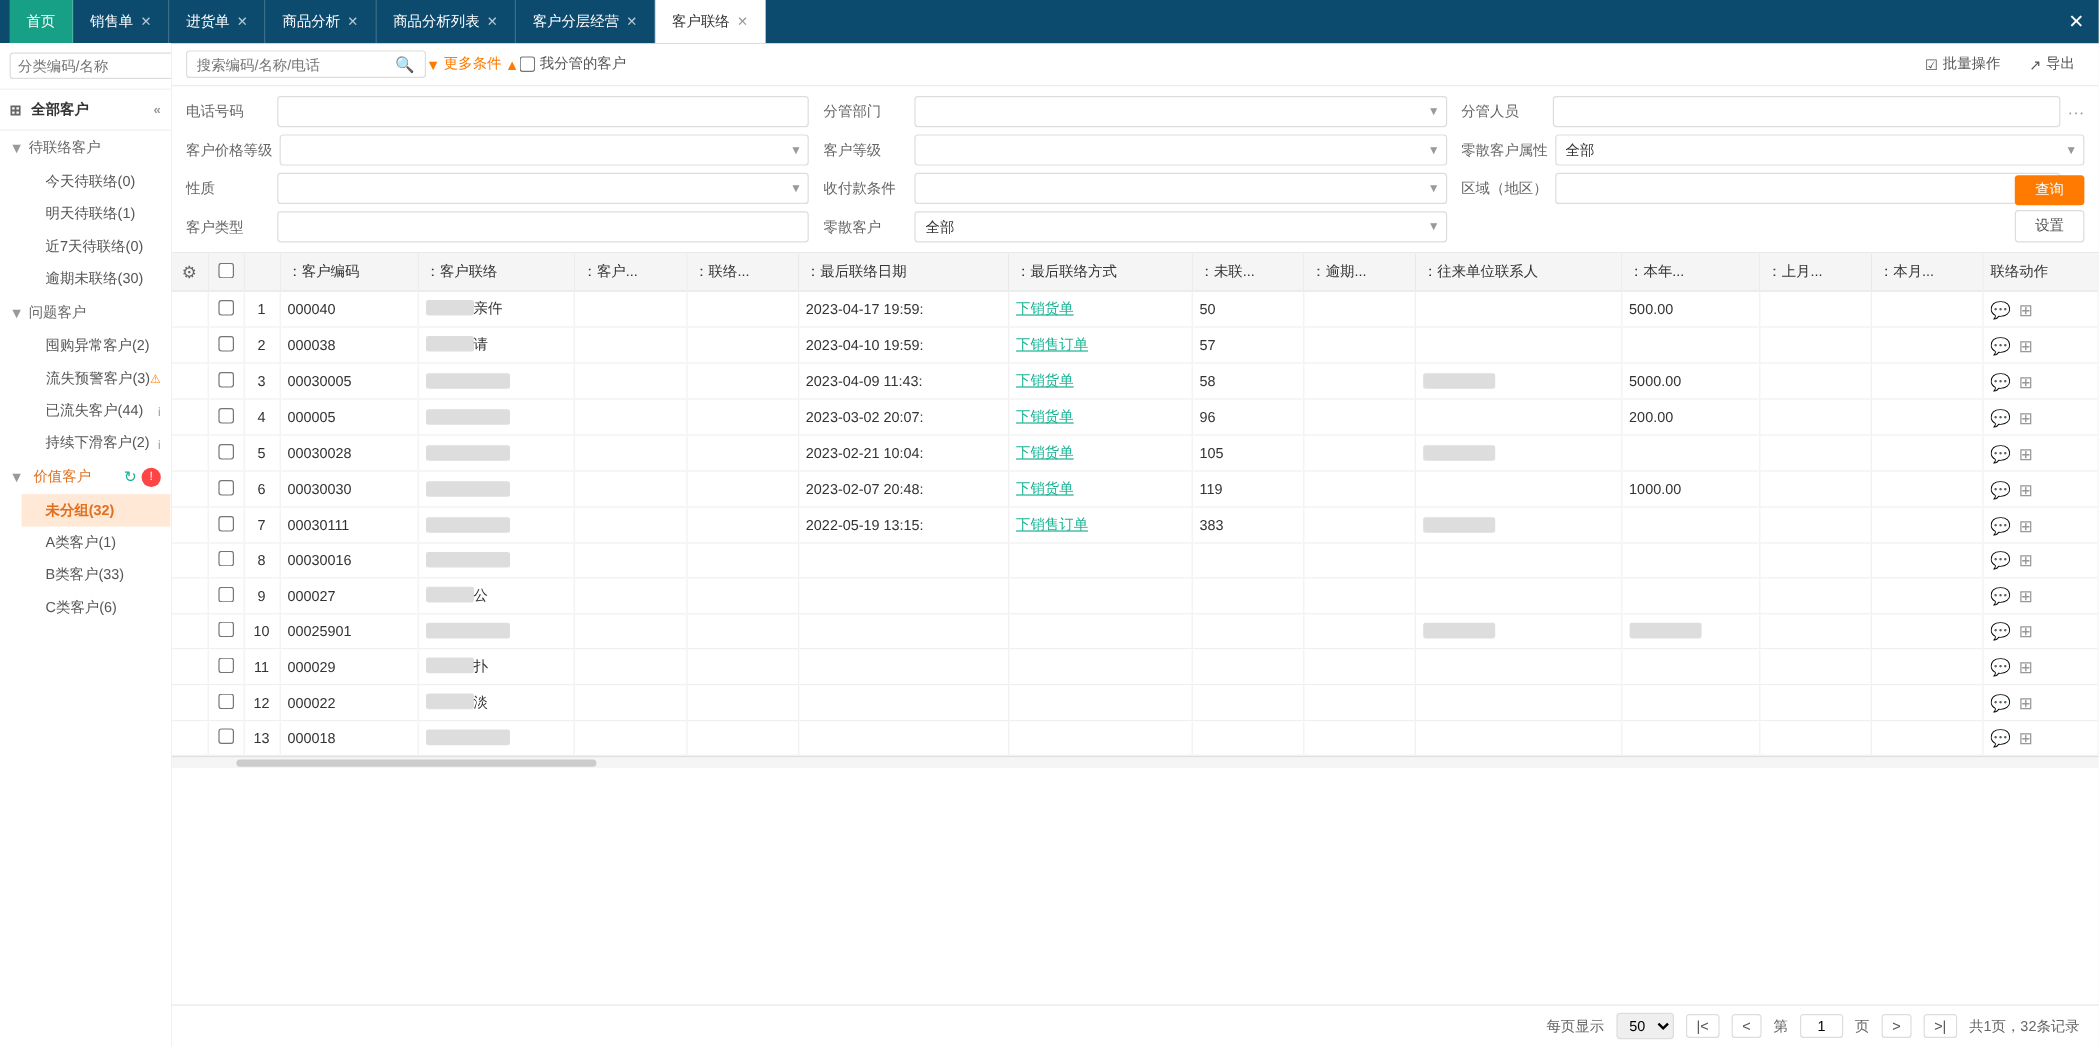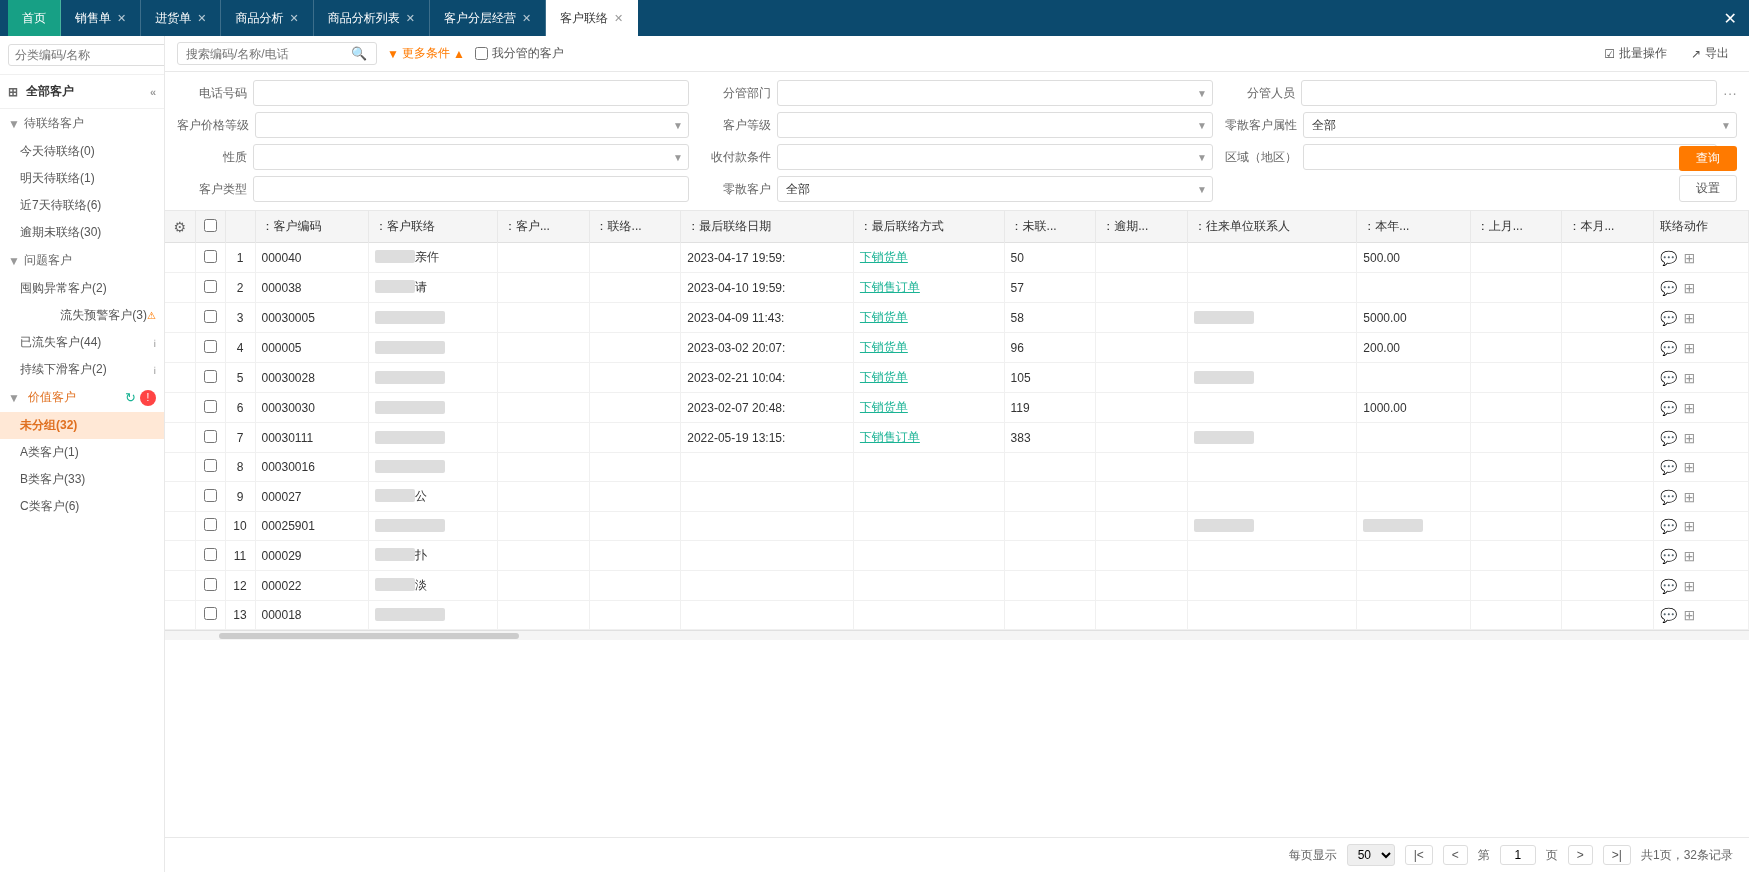--- a/index.html
+++ b/index.html
@@ -45,21 +45,21 @@
     }
 
     
     .main-layout {
       display: flex;
       height: calc(872px - 36px);
     }
 
     
     .sidebar {
-      width: 165px;
+      width: 143px;
       background: #fff;
       border-right: 1px solid #e8e8e8;
       display: flex;
       flex-direction: column;
       overflow-y: auto;
       flex-shrink: 0;
     }
     .sidebar-search {
       display: flex;
       align-items: center;
@@ -94,40 +94,40 @@
       color: #666;
       font-size: 12px;
       cursor: pointer;
     }
     .sidebar-group-label .arrow { margin-right: 4px; color: #999; }
     .sidebar-item {
       padding: 5px 8px 5px 20px;
       color: #555;
       cursor: pointer;
       font-size: 12px;
+      margin-left: 18px;
     }
     .sidebar-item.active { background: #ffe8d6; color: #e07020; font-weight: bold; }
     .sidebar-group-label.active-group { color: #e07020; }
 
     
     .content-area {
       flex: 1;
       display: flex;
       flex-direction: column;
       overflow: hidden;
     }
 
     
     .filter-bar {
       background: #fff;
       padding: 6px 12px;
       border-bottom: 1px solid #e8e8e8;
       display: flex;
       align-items: center;
-      gap: 10px;
     }
     .filter-search-input {
       display: flex;
       align-items: center;
       border: 1px solid #ddd;
       border-radius: 3px;
       padding: 3px 8px;
       width: 200px;
       background: #fff;
     }
@@ -184,21 +184,20 @@
     }
     .filter-row {
       display: flex;
       align-items: center;
       gap: 6px;
     }
     .filter-label {
       color: #666;
       white-space: nowrap;
       min-width: 70px;
-      text-align: right;
       font-size: 12px;
     }
     .filter-input {
       flex: 1;
       border: 1px solid #ddd;
       border-radius: 3px;
       padding: 3px 8px;
       font-size: 12px;
       color: #333;
       outline: none;
@@ -415,21 +414,21 @@
       </div>
       <span class="collapse-icon">«</span>
     </div>
 
     <div class="sidebar-group-label">
       <span class="arrow">▼</span>
       <span>待联络客户</span>
     </div>
     <div class="sidebar-item">今天待联络(0)</div>
     <div class="sidebar-item">明天待联络(1)</div>
-    <div class="sidebar-item">近7天待联络(6)</div>
+    <div class="sidebar-item">近7天待联络(0)</div>
     <div class="sidebar-item">逾期未联络(30)</div>
 
     <div class="sidebar-group-label">
       <span class="arrow">▼</span>
       <span>问题客户</span>
     </div>
     <div class="sidebar-item">囤购异常客户(2)</div>
     <div class="sidebar-item" style="display:flex;align-items:center;justify-content:flex-end;">
       <span>流失预警客户(3)</span>
       <span style="color:#ff7a00;font-size:10px;">⚠</span>

